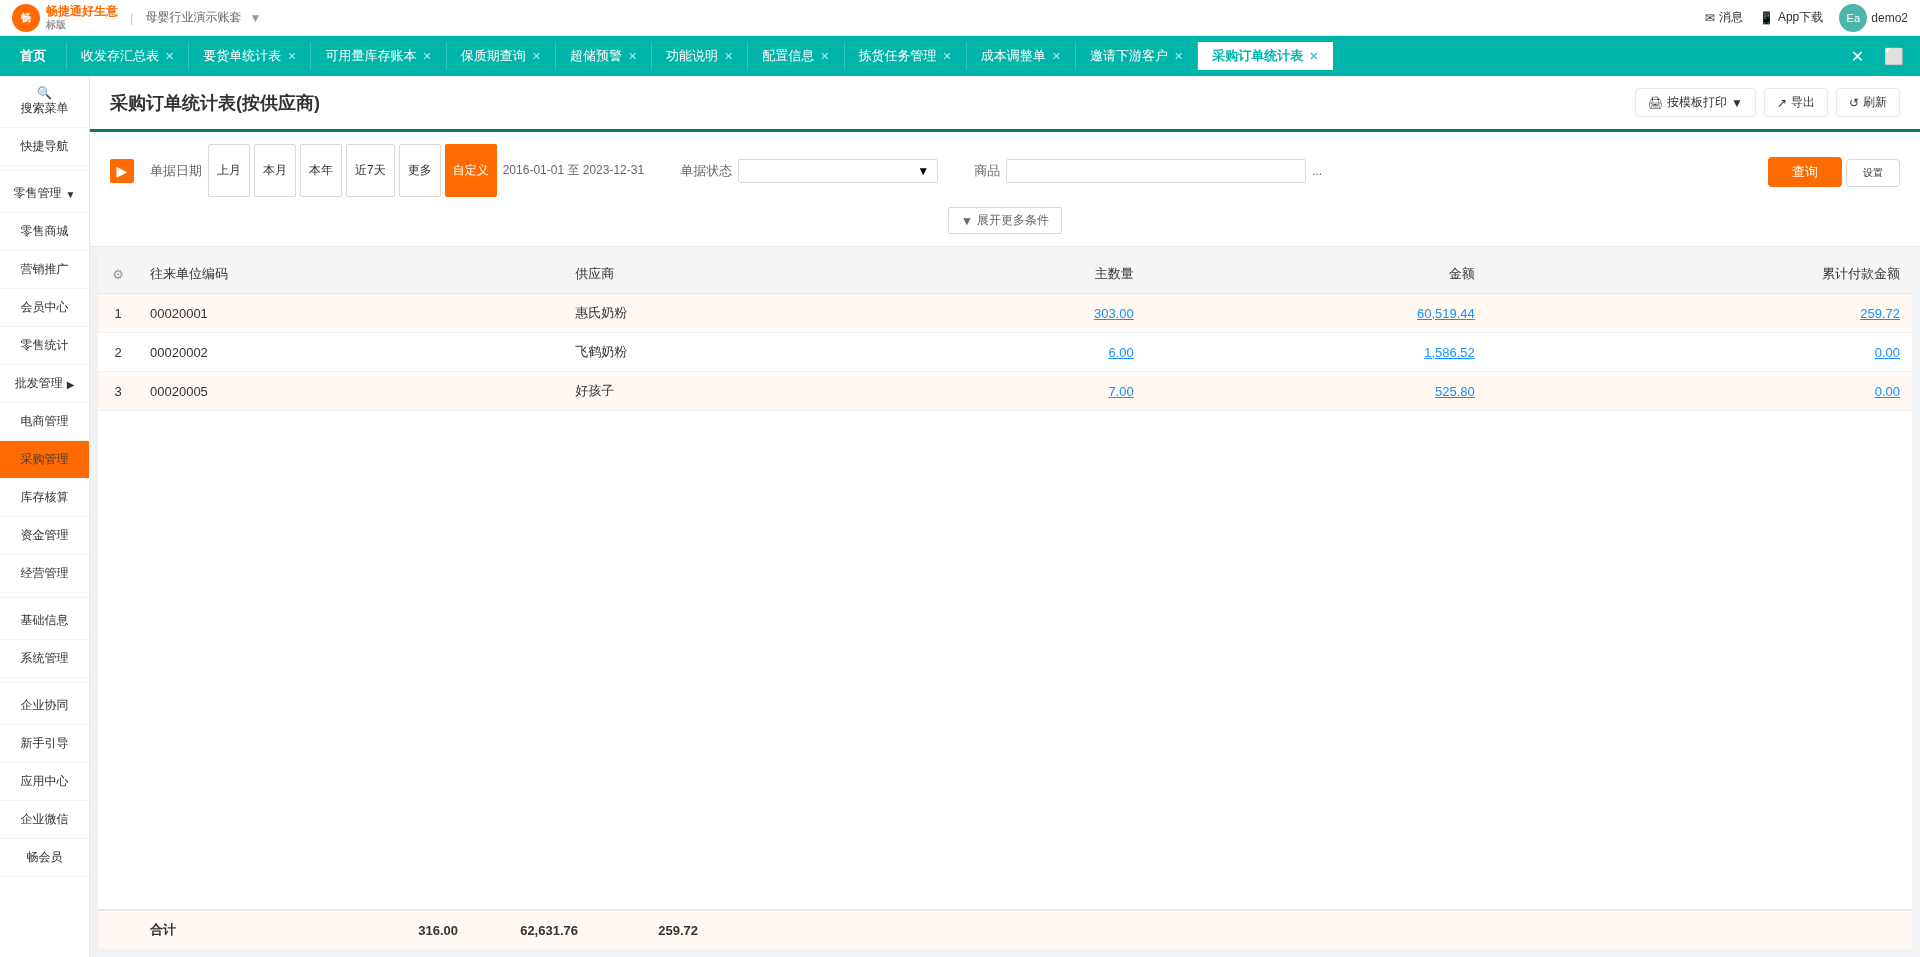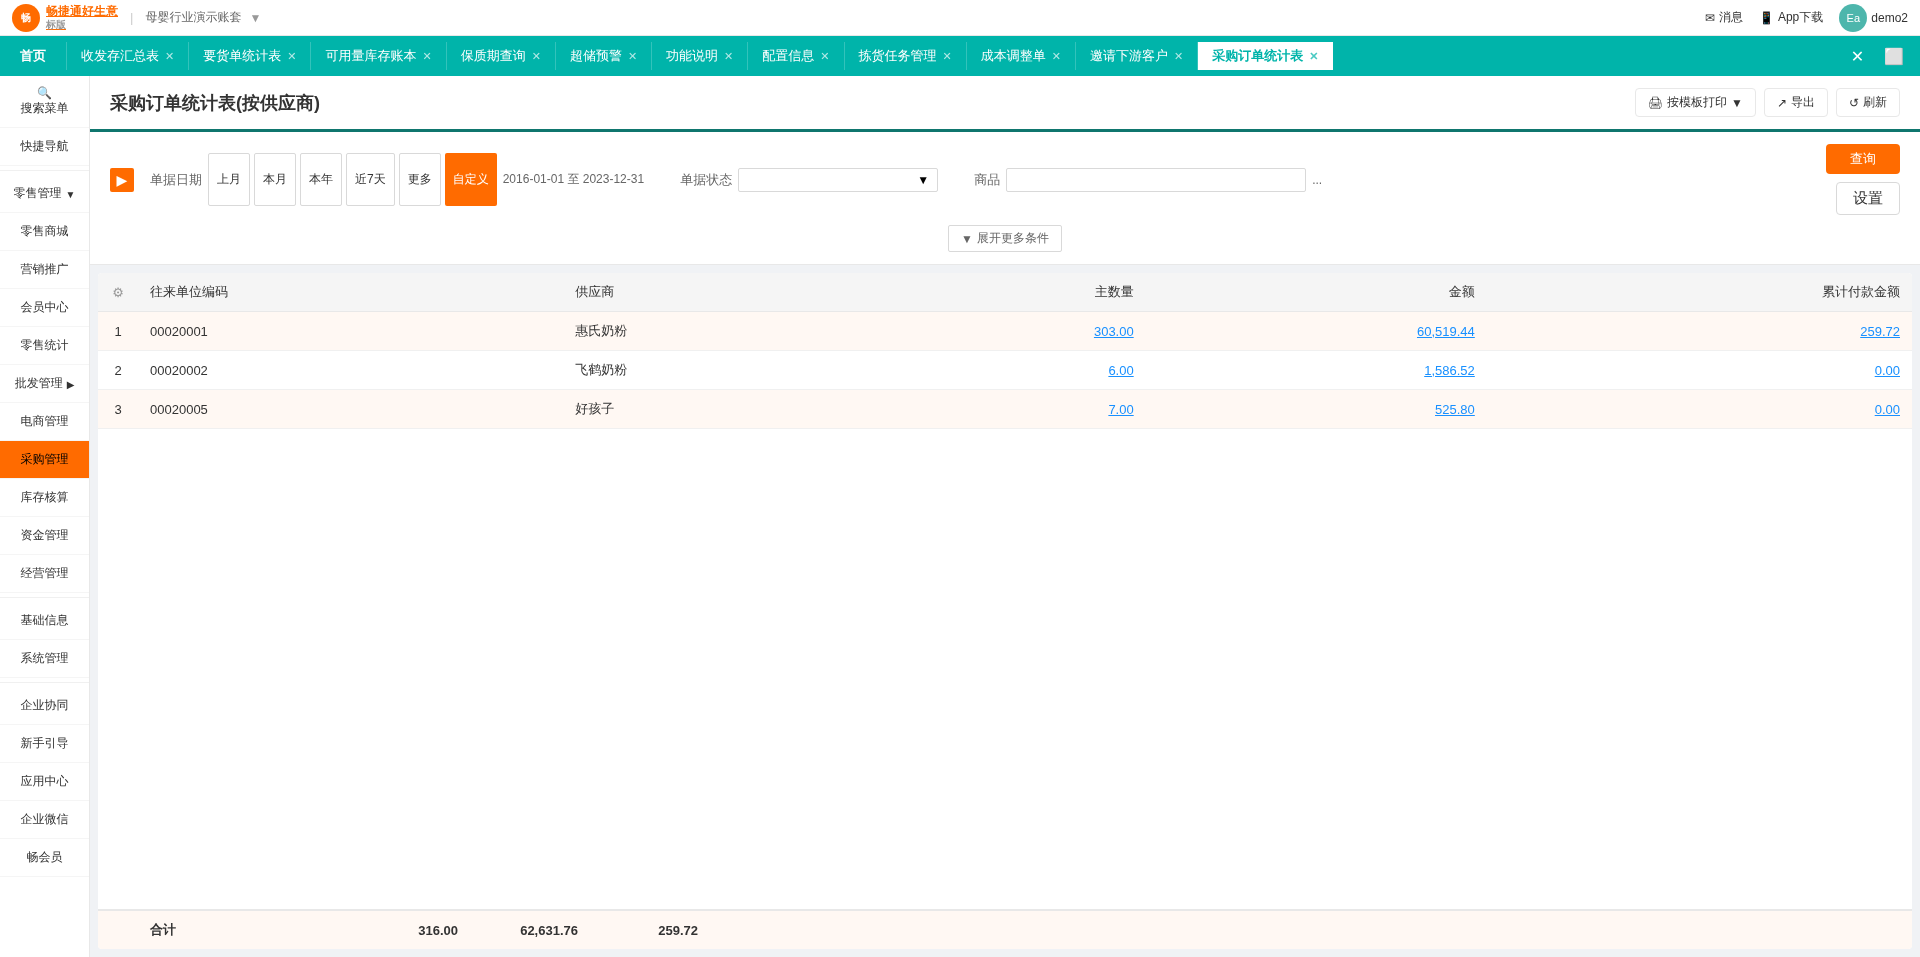--- a/index.html
+++ b/index.html
@@ -3,21 +3,21 @@
   <meta charset="utf-8">
   <style>
     * { margin: 0; padding: 0; box-sizing: border-box; }
     body { font-family: 'Microsoft YaHei', Arial, sans-serif; font-size: 13px; background: #f5f5f5; width: 1920px; height: 957px; overflow: hidden; display: flex; flex-direction: column; }
 
     
     .top-bar { height: 36px; background: #fff; display: flex; align-items: center; justify-content: space-between; padding: 0 12px; border-bottom: 1px solid #e8e8e8; flex-shrink: 0; }
     .top-bar-left { display: flex; align-items: center; gap: 8px; }
     .logo-area { display: flex; align-items: center; gap: 6px; }
     .logo-icon { width: 28px; height: 28px; background: #ff6b00; border-radius: 50%; display: flex; align-items: center; justify-content: center; color: white; font-size: 10px; font-weight: bold; }
-    .logo-text { color: #ff6b00; font-size: 12px; font-weight: bold; line-height: 1.2; text-decoration: underline; }
+    .logo-text { color: #ff6b00; font-size: 12px; font-weight: bold; line-height: 1.2; }
     .breadcrumb-text { color: #666; font-size: 12px; }
     .top-bar-right { display: flex; align-items: center; gap: 16px; }
     .top-bar-btn { display: flex; align-items: center; gap: 4px; color: #333; font-size: 12px; cursor: pointer; }
     .user-avatar { width: 28px; height: 28px; background: #4db6ac; border-radius: 50%; display: flex; align-items: center; justify-content: center; color: white; font-size: 11px; }
 
     
     .nav-tabs { height: 40px; background: #00b4aa; display: flex; align-items: center; padding: 0 0 0 0; flex-shrink: 0; overflow: hidden; }
     .nav-tab { height: 28px; display: flex; align-items: center; padding: 0 14px; color: white; font-size: 13px; cursor: pointer; white-space: nowrap; position: relative; border-right: 1px solid rgba(255,255,255,0.2); }
     .nav-tab.home { padding: 0 20px; font-weight: bold; }
     .nav-tab .close-btn { margin-left: 6px; font-size: 11px; opacity: 0.7; }
@@ -25,21 +25,21 @@
     .nav-tab.active .close-btn { color: #00b4aa; }
     .nav-tab-actions { margin-left: auto; display: flex; align-items: center; gap: 4px; padding-right: 8px; }
     .nav-action-btn { color: white; background: none; border: none; cursor: pointer; padding: 4px 8px; font-size: 16px; }
 
     
     .main-layout { display: flex; flex: 1; overflow: hidden; }
 
     
     .sidebar { width: 90px; background: white; border-right: 1px solid #e8e8e8; display: flex; flex-direction: column; flex-shrink: 0; overflow-y: auto; }
     .sidebar-item { padding: 10px 6px; text-align: center; color: #333; font-size: 12px; cursor: pointer; border-bottom: 1px solid #f5f5f5; }
-    .sidebar-item.active { background: #ff6b00; color: #000000; }
+    .sidebar-item.active { background: #ff6b00; color: #404040; }
     .sidebar-item.section { display: flex; align-items: center; justify-content: center; gap: 4px; }
     .sidebar-divider { height: 1px; background: #f0f0f0; margin: 4px 0; }
 
     
     .content-area { flex: 1; display: flex; flex-direction: column; overflow: hidden; background: #f0f2f5; }
 
     
     .page-header { background: white; padding: 12px 20px; display: flex; align-items: center; justify-content: space-between; border-bottom: 3px solid #0f766e; }
     .page-title { font-size: 18px; font-weight: bold; color: #333; }
     .page-header-actions { display: flex; align-items: center; gap: 8px; }
@@ -56,21 +56,21 @@
     .date-quick-btns { display: flex; gap: 4px; }
     .date-quick-btn { padding: 2px 8px; border: 1px solid #d9d9d9; border-radius: 2px; cursor: pointer; font-size: 12px; color: #333; background: white; }
     .date-custom-btn { padding: 18px 8px; border-radius: 2px; cursor: pointer; font-size: 12px; background: #ff6b00; color: white; border: none; }
     .date-range { color: #666; font-size: 12px; }
     .filter-select { padding: 4px 8px; border: 1px solid #d9d9d9; border-radius: 2px; font-size: 12px; min-width: 180px; background: white; display: flex; align-items: center; justify-content: space-between; cursor: pointer; }
     .filter-input { padding: 4px 8px; border: 1px solid #d9d9d9; border-radius: 2px; font-size: 12px; min-width: 200px; }
     .filter-more { color: #666; font-size: 12px; cursor: pointer; }
     .expand-btn { display: flex; align-items: center; gap: 4px; color: #666; font-size: 12px; cursor: pointer; padding: 4px 12px; border: 1px solid #d9d9d9; border-radius: 2px; background: white; }
     .filter-row2 { display: flex; justify-content: center; margin-top: 10px; }
     .btn-query { padding: 6px 24px; background: #ff6b00; color: white; border: none; border-radius: 4px; cursor: pointer; font-size: 13px; }
-    .btn-settings { padding: 6px 16px; background: white; color: #333; border: 1px solid #d9d9d9; border-radius: 4px; cursor: pointer; font-size: 15px; margin-top: 4px; }
+    .btn-settings { padding: 6px 16px; background: white; color: #333; border: 1px solid #d9d9d9; border-radius: 4px; cursor: pointer; font-size: 10px; margin-top: 4px; }
 
     
     .table-area { flex: 1; background: white; margin: 8px; border-radius: 4px; overflow: hidden; display: flex; flex-direction: column; }
     .data-table { width: 100%; border-collapse: collapse; }
     .data-table th { background: #f5f5f5; padding: 10px 12px; text-align: left; font-weight: 500; color: #333; font-size: 13px; border-bottom: 1px solid #e8e8e8; }
     .data-table th.center, .data-table td.center { text-align: center; }
     .data-table th.right, .data-table td.right { text-align: right; }
     .data-table td { padding: 10px 12px; border-bottom: 1px solid #f0f0f0; color: #333; font-size: 13px; }
     .data-table tr.odd { background: #fff8f3; }
     .data-table tr.even { background: white; }
@@ -290,21 +290,21 @@
             <span>▼</span>
           </div>
         </div>
 
         <div class="filter-item" style="margin-left:20px;">
           <span class="filter-label">商品</span>
           <input type="text" class="filter-input" style="min-width: 300px;">
           <span class="filter-more">...</span>
         </div>
 
-        <div style="margin-left:auto;display:flex;flex-direction:column;gap:4px;align-items:flex-end;">
+        <div style="margin-left:auto;display:flex;flex-direction:row;gap:4px;align-items:flex-end;">
           <button class="btn-query">查询</button>
           <button class="btn-settings">设置</button>
         </div>
       </div>
       <div class="filter-row2">
         <button class="expand-btn">
           <span>▼</span>
           <span>展开更多条件</span>
         </button>
       </div>

